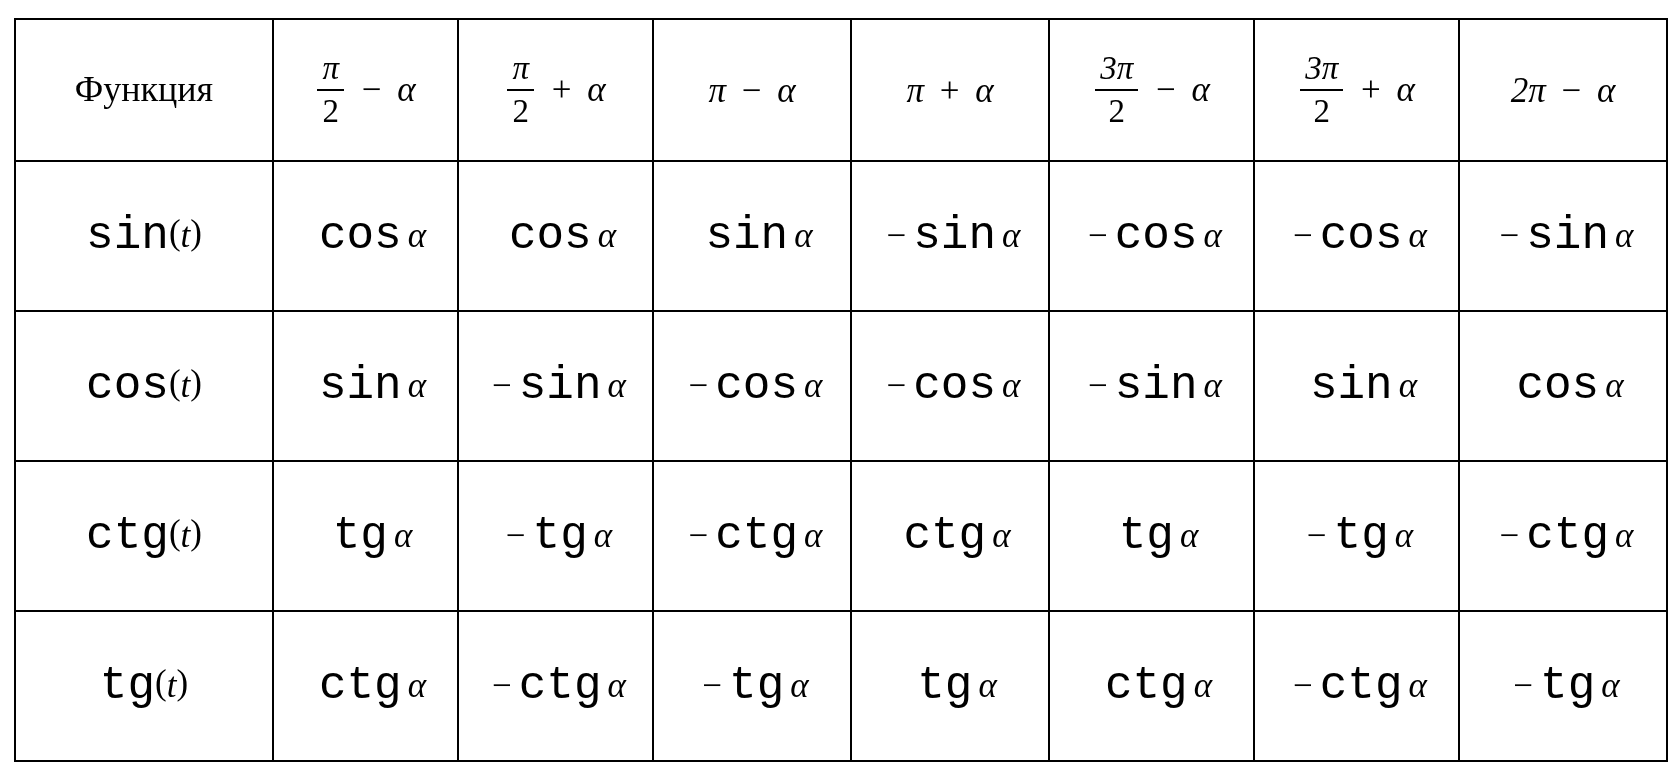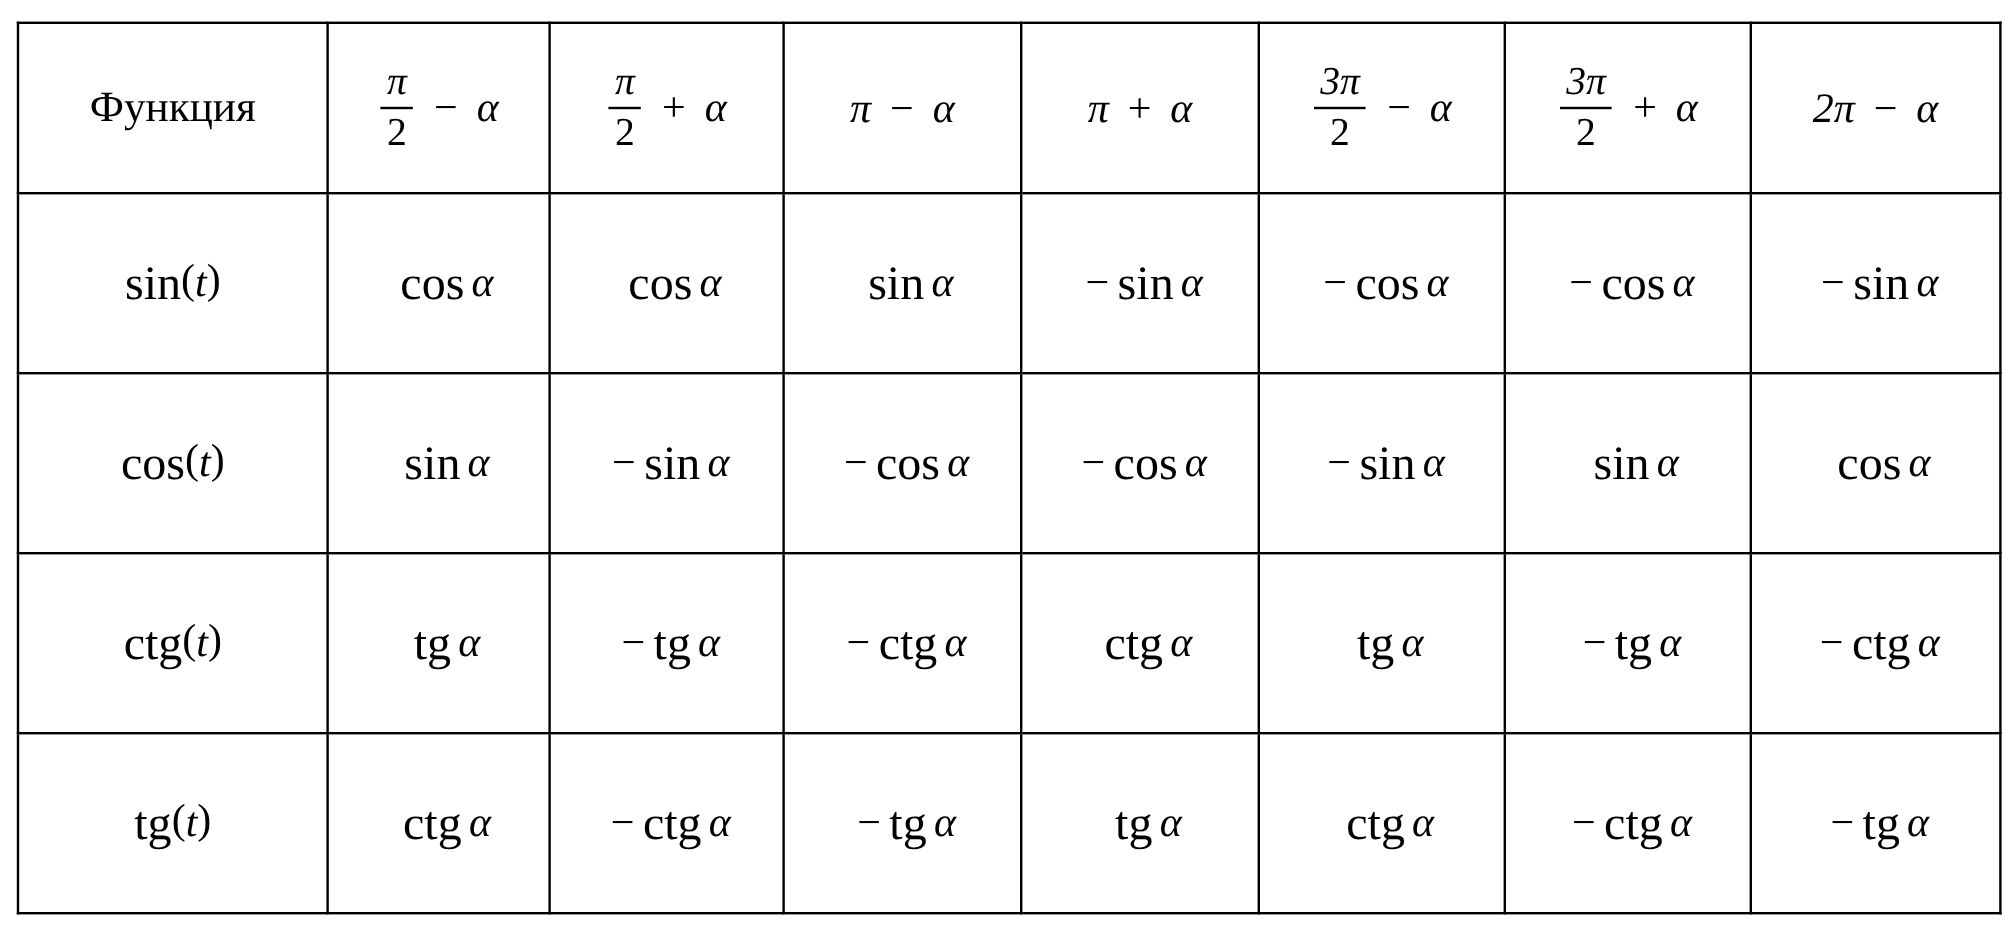--- a/index.html
+++ b/index.html
@@ -92,22 +92,23 @@
     font-size: 35px;
     vertical-align: middle;
   }
   .greek-it {
     font-style: italic;
     font-size: 35px;
     vertical-align: middle;
   }
   .fnname {
     font-style: normal;
-    font-size: 40px;
-    vertical-align: middle;
+    font-size: 46px;
+    vertical-align: middle;
+    font-family: Liberation Mono, monospace;
   }
   .thinsp { display: inline-block; width: 6px; }
 </style>
 </head>
 <body>
 
 <div class="page">
   <table class="trig-table">
     <colgroup>
       <col class="c0">

